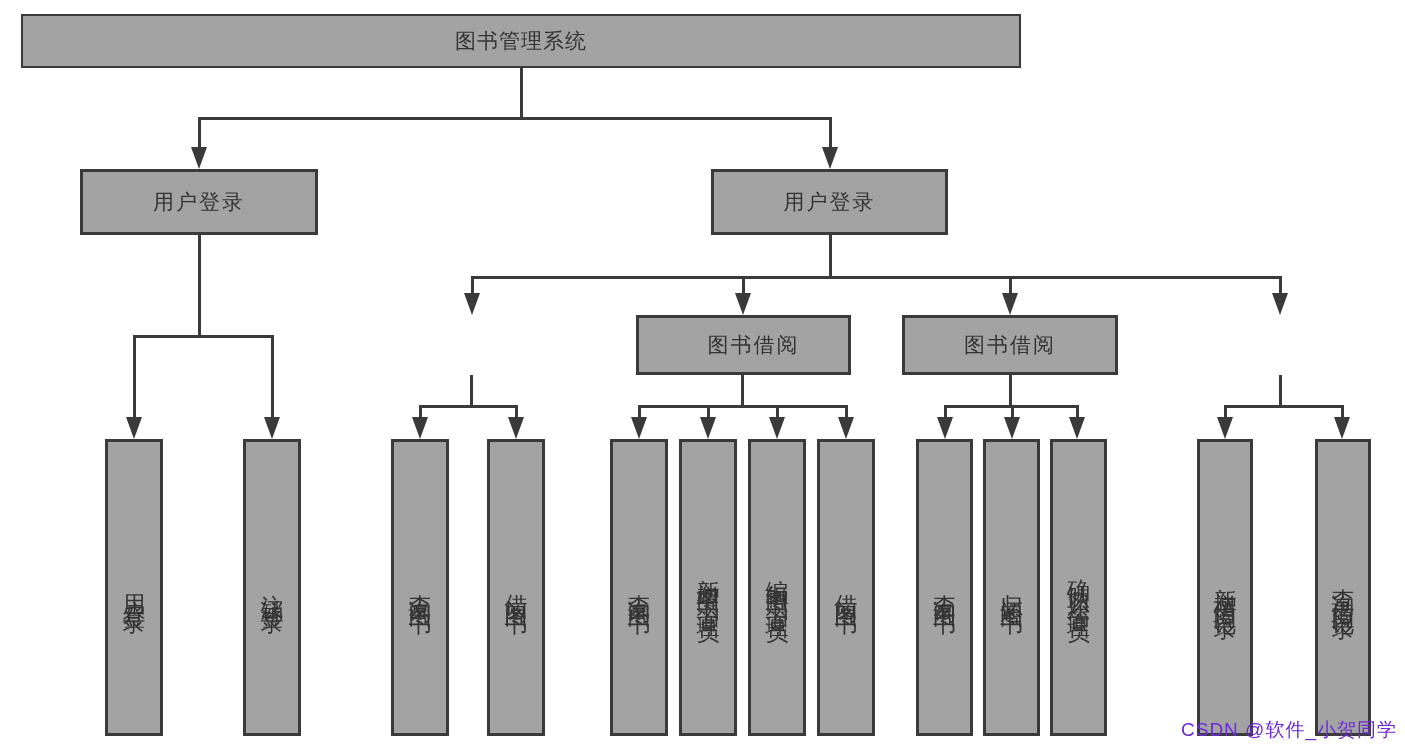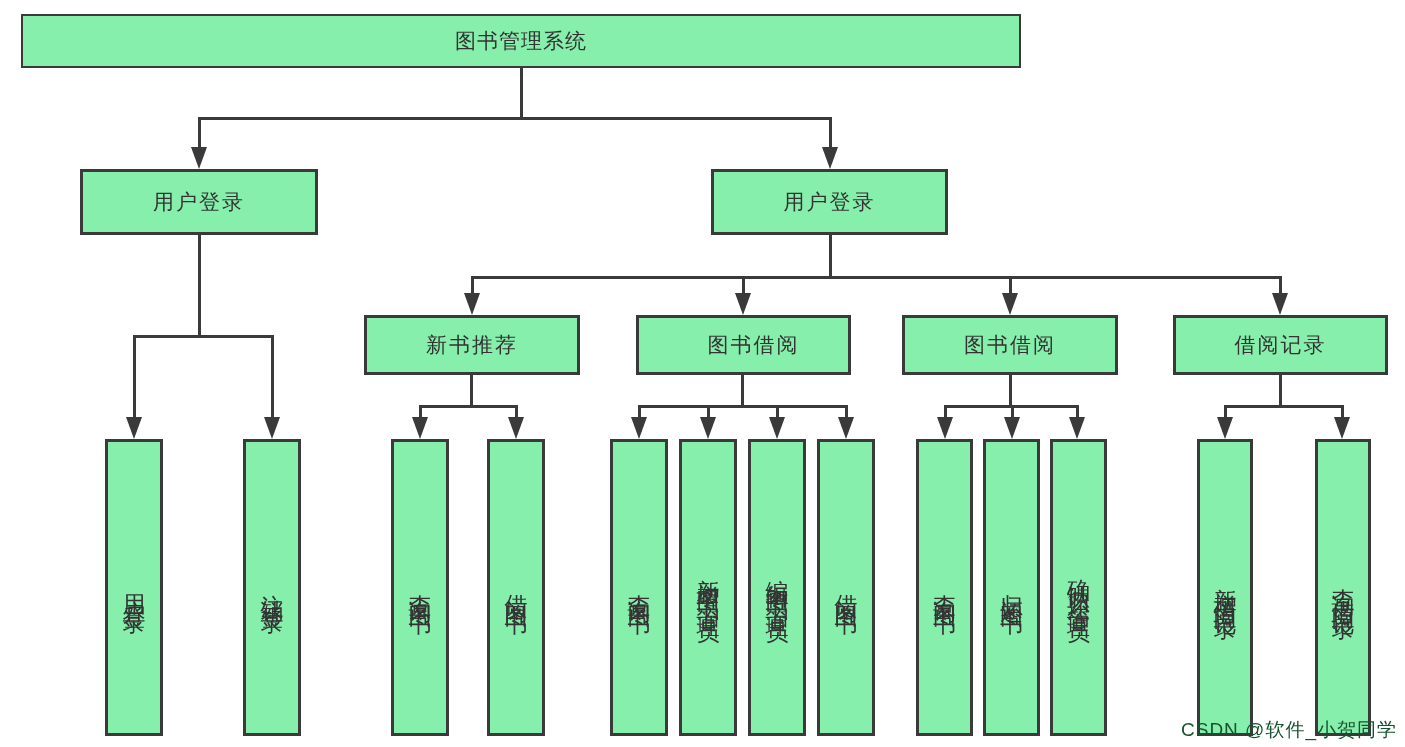--- a/index.html
+++ b/index.html
@@ -7,21 +7,21 @@
     position:relative;
     width:1405px;height:747px;
     background:#ffffff;
     font-family:"Liberation Sans","DejaVu Sans",sans-serif;
     color:#333333;
     overflow:hidden;
   }
   
   .node{
     position:absolute;
-    background:#86efac;
+    background:#a3a3a3;
     border:3px solid #3a3a3a;
     display:flex;align-items:center;justify-content:center;
     box-sizing:border-box;
     font-size:21px;letter-spacing:2px;
     white-space:nowrap;
     z-index:2;
   }
   .root{border-width:2px;letter-spacing:1px;}
   .leaf{
     writing-mode:vertical-rl;
@@ -37,21 +37,21 @@
   .arrow{
     position:absolute;width:0;height:0;z-index:1;
     border-left:8px solid transparent;
     border-right:8px solid transparent;
     border-top:22px solid #3a3a3a;
   }
   
   .watermark{
     position:absolute;left:1181px;top:717px;
     font-size:19px;letter-spacing:1px;
-    color:#14532d;z-index:5;white-space:nowrap;
+    color:#6d28d9;z-index:5;white-space:nowrap;
   }
 </style>
 </head>
 <body>
 
 <div id="stage">
 
   <div class="node root" style="left:21px;top:14px;width:1000px;height:54px;">图书管理系统</div>
 
   <div class="vline" style="left:520px;top:68px;height:52px;"></div>
@@ -77,24 +77,22 @@
   <div class="hline" style="left:471px;top:276px;width:811px;"></div>
   <div class="vline" style="left:471px;top:276px;height:19px;"></div>
   <div class="arrow" style="left:464px;top:293px;"></div>
   <div class="vline" style="left:742px;top:276px;height:19px;"></div>
   <div class="arrow" style="left:735px;top:293px;"></div>
   <div class="vline" style="left:1009px;top:276px;height:19px;"></div>
   <div class="arrow" style="left:1002px;top:293px;"></div>
   <div class="vline" style="left:1279px;top:276px;height:19px;"></div>
   <div class="arrow" style="left:1272px;top:293px;"></div>
 
-  <div class="node" style="left:364px;top:315px;width:216px;height:60px;">新书推荐</div>
   <div class="node" style="left:636px;top:315px;width:215px;height:60px;padding-left:20px;">图书借阅</div>
   <div class="node" style="left:902px;top:315px;width:216px;height:60px;">图书借阅</div>
-  <div class="node" style="left:1173px;top:315px;width:215px;height:60px;">借阅记录</div>
 
   <div class="vline" style="left:470px;top:375px;height:33px;"></div>
   <div class="hline" style="left:419px;top:405px;width:99px;"></div>
   <div class="vline" style="left:419px;top:405px;height:14px;"></div>
   <div class="arrow" style="left:412px;top:417px;"></div>
   <div class="vline" style="left:515px;top:405px;height:14px;"></div>
   <div class="arrow" style="left:508px;top:417px;"></div>
 
   <div class="vline" style="left:741px;top:375px;height:33px;"></div>
   <div class="hline" style="left:638px;top:405px;width:209px;"></div>

